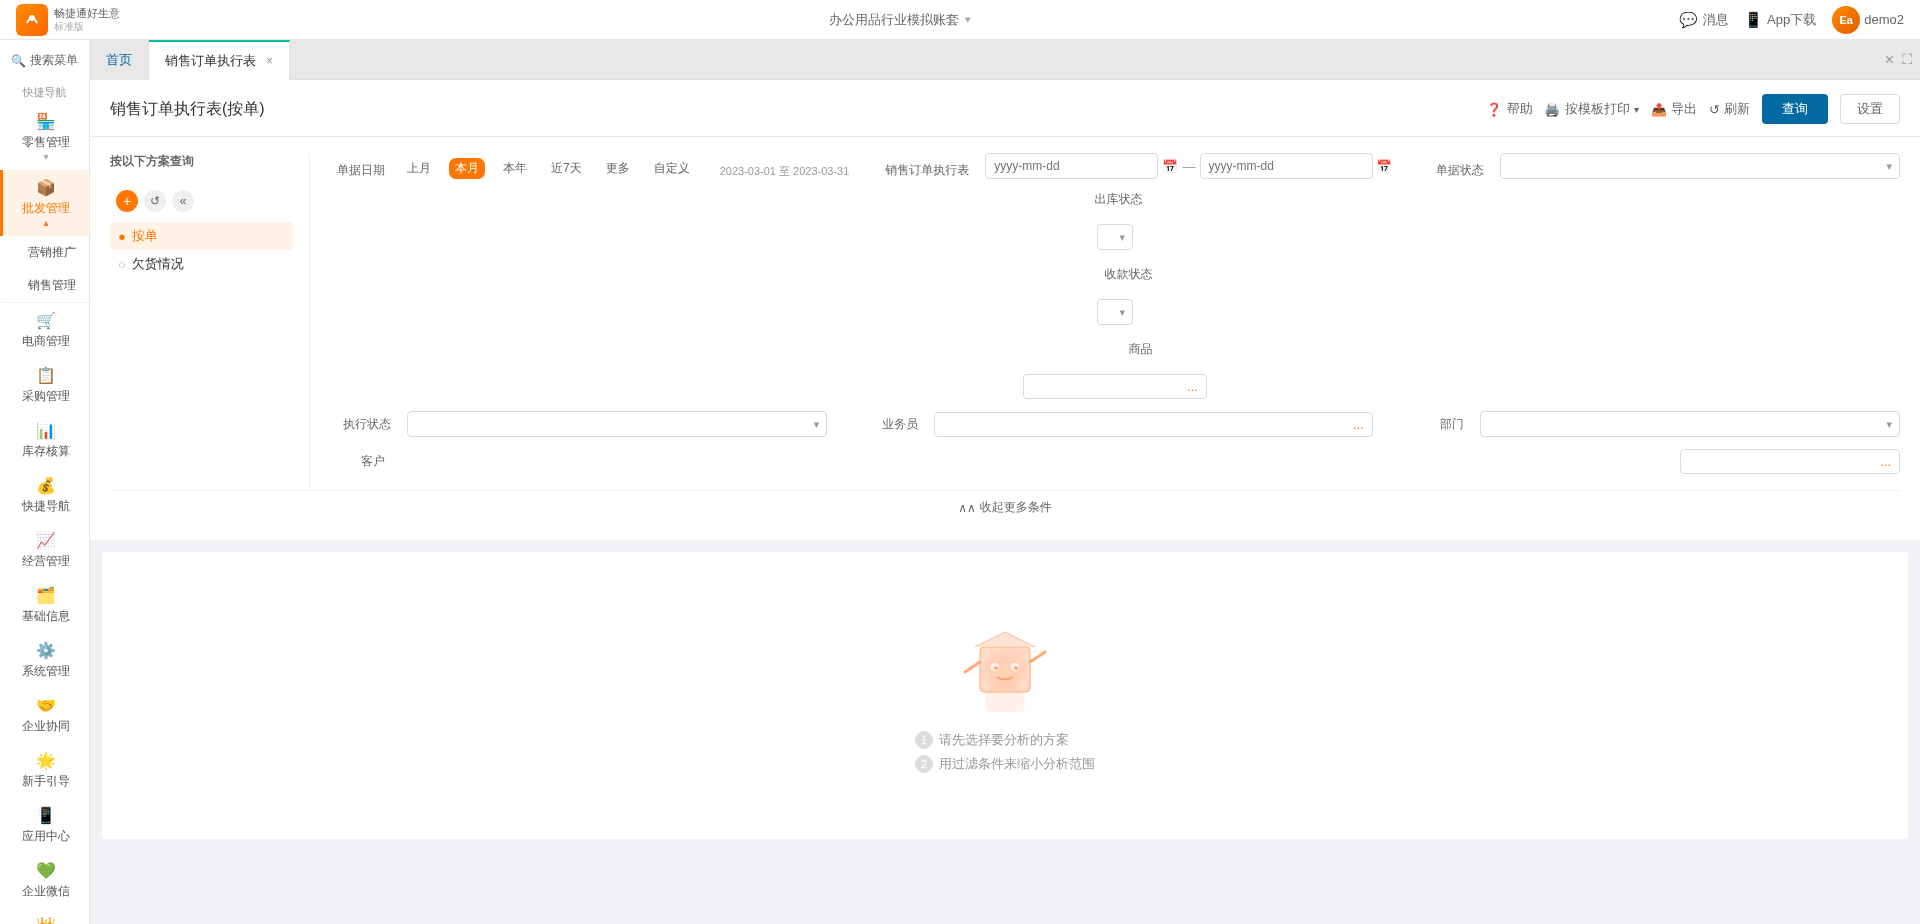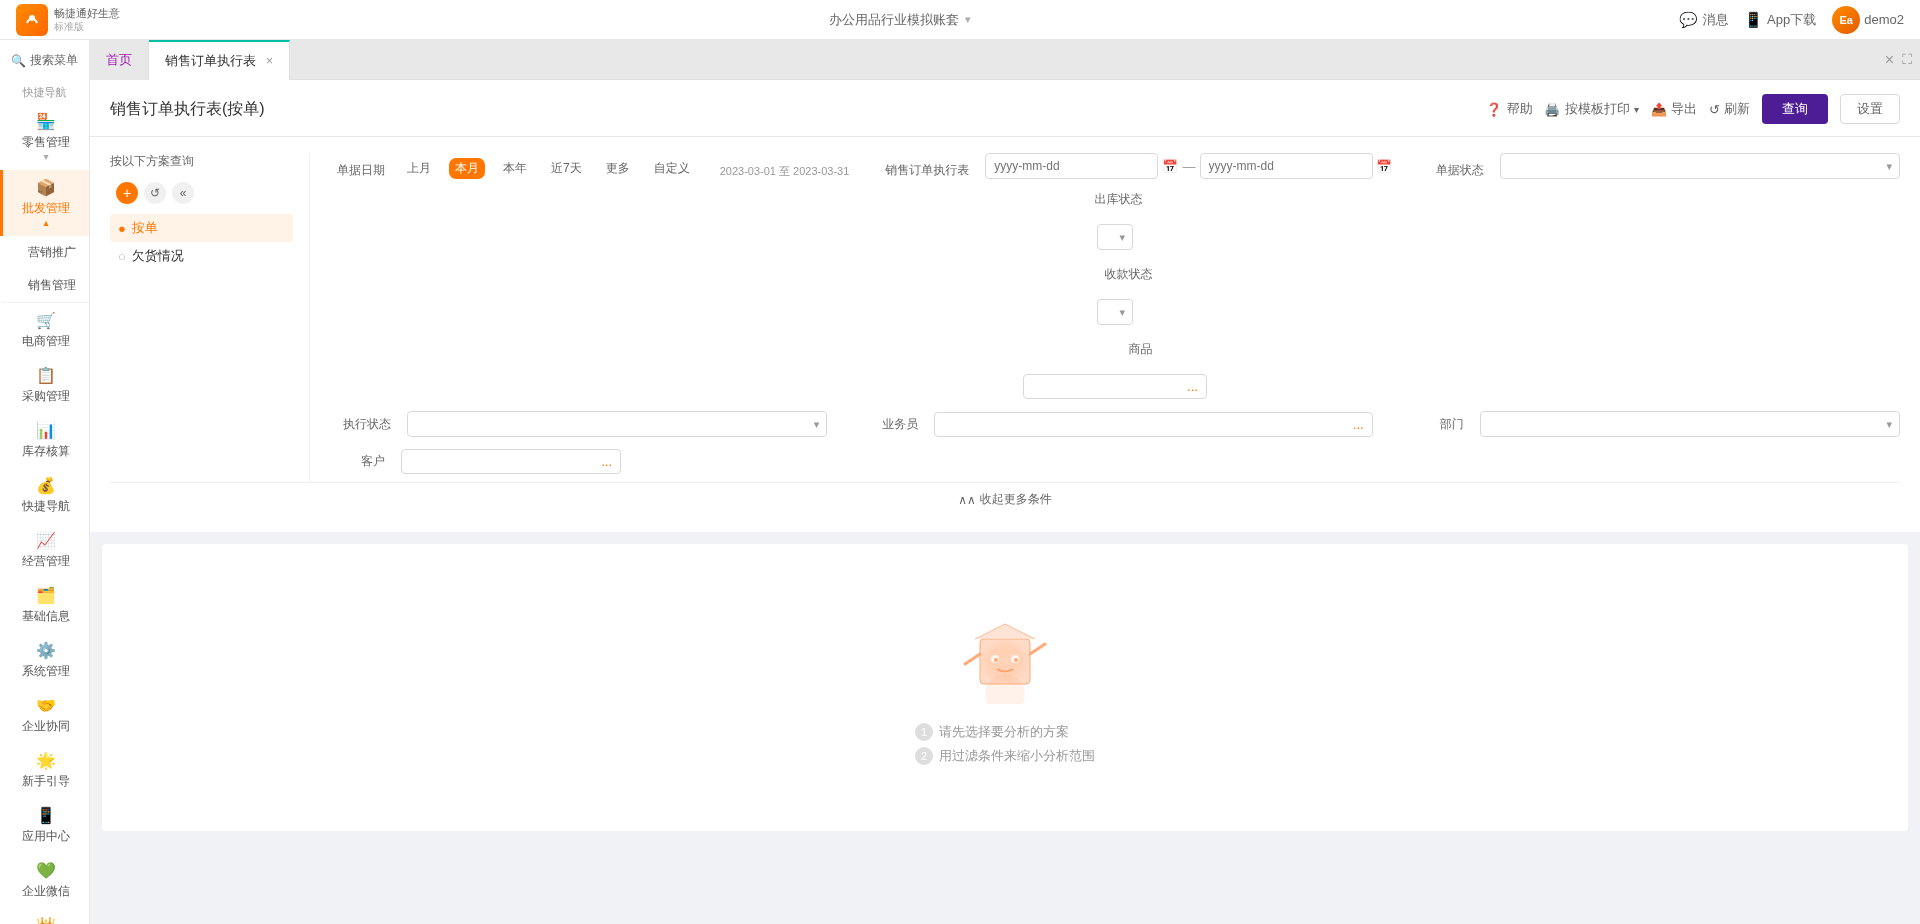--- a/index.html
+++ b/index.html
@@ -26,32 +26,32 @@
     
     .sidebar-search { padding: 8px; }
     .sidebar-search-btn { width: 100%; background: none; border: none; color: #666; font-size: 12px; cursor: pointer; display: flex; align-items: center; justify-content: center; gap: 4px; padding: 4px 0; }
     .sidebar-nav-label { font-size: 11px; color: #999; text-align: center; padding: 4px 0; }
     .sidebar-item { display: flex; flex-direction: column; align-items: center; padding: 8px 4px; cursor: pointer; color: #555; font-size: 12px; border-left: 3px solid transparent; transition: all 0.2s; }
     .sidebar-item.active { color: #ff7700; background: #fff3e8; border-left-color: #ff7700; }
     .sidebar-item .icon { font-size: 16px; margin-bottom: 3px; }
     .sidebar-group { border-top: 1px solid #f0f0f0; }
 
     
-    .tab-home { padding: 0 16px; height: 40px; display: flex; align-items: center; color: #a21caf; font-size: 13px; cursor: pointer; border-right: 1px solid #e0e0e0; }
+    .tab-home { padding: 0 16px; height: 40px; display: flex; align-items: center; color: #0369a1; font-size: 13px; cursor: pointer; border-right: 1px solid #e0e0e0; }
     .tab-item { padding: 0 16px; height: 40px; display: flex; align-items: center; gap: 6px; background: #fff; border-right: 1px solid #e0e0e0; font-size: 13px; cursor: pointer; color: #333; border-top: 2px solid #00bfa5; }
     .tab-close { color: #999; font-size: 12px; cursor: pointer; margin-left: 4px; }
     .tab-item.active { background: #fff; color: #333; }
     .tab-bar-actions { margin-left: auto; display: flex; align-items: center; padding-right: 8px; gap: 8px; }
 
     
     .page-header { background: #fff; padding: 14px 20px 12px; display: flex; align-items: center; justify-content: space-between; border-bottom: 1px solid #e8e8e8; }
     .page-title { font-size: 16px; font-weight: 500; color: #333; }
     .header-actions { display: flex; align-items: center; gap: 12px; color: #666; font-size: 13px; }
     .header-action-item { display: flex; align-items: center; gap: 4px; cursor: pointer; color: #666; }
-    .btn-query { background: #4c1d95; color: #fff; border: none; padding: 6px 20px; border-radius: 4px; cursor: pointer; font-size: 13px; }
+    .btn-query { background: #0369a1; color: #fff; border: none; padding: 6px 20px; border-radius: 4px; cursor: pointer; font-size: 13px; }
     .btn-setting { background: #fff; color: #666; border: 1px solid #d9d9d9; padding: 5px 16px; border-radius: 4px; cursor: pointer; font-size: 13px; }
 
     
     .filter-panel { background: #fff; margin: 0; padding: 16px 20px; }
     .filter-left { width: 200px; flex-shrink: 0; border-right: 1px solid #f0f0f0; padding-right: 16px; }
     .filter-left-actions { display: flex; align-items: center; gap: 6px; margin-bottom: 8px; }
     .filter-left-item { display: flex; align-items: center; gap: 6px; padding: 5px 8px; cursor: pointer; border-radius: 4px; font-size: 13px; color: #333; }
     .filter-left-item.active { background: #fff3e8; color: #ff7700; }
     .filter-right { flex: 1; padding-left: 20px; }
     .filter-label { font-size: 12px; color: #666; white-space: nowrap; min-width: 55px; text-align: right; }
@@ -236,21 +236,21 @@
             </div>
             <button class="btn-query">查询</button>
             <button class="btn-setting">设置</button>
           </div>
         </div>
 
         <div class="filter-panel">
           <div style="display:flex;gap:0;">
 
             <div class="filter-left">
-              <div style="display:flex;align-items:center;justify-content:space-between;margin-bottom:12px;">
+              <div style="display:flex;align-items:center;justify-content:space-between;margin-bottom:20px;font-weight:bold;">
                 <span style="font-size:12px;color:#666;">按以下方案查询</span>
               </div>
               <div style="display:flex;align-items:center;gap:6px;margin-bottom:10px;">
                 <button class="filter-left-actions" style="display:flex;align-items:center;gap:6px;background:none;border:none;">
                   </button>
                   <button style="width:22px;height:22px;border-radius:50%;background:#ff7700;color:#fff;border:none;cursor:pointer;font-size:14px;display:flex;align-items:center;justify-content:center;">+</button>
                   <button style="width:22px;height:22px;border-radius:50%;background:#f0f0f0;color:#666;border:none;cursor:pointer;font-size:12px;">↺</button>
                   <button style="width:22px;height:22px;border-radius:50%;background:#f0f0f0;color:#666;border:none;cursor:pointer;font-size:12px;">«</button>
 
               </div>
@@ -330,21 +330,21 @@
                   <span style="color:#ff7700;cursor:pointer;">...</span>
                 </div>
                 <span class="filter-label" style="margin-left:20px;">部门</span>
                 <div class="filter-select-wrap" style="flex:1;">
                   <select class="filter-select">
                     <option value=""></option>
                   </select>
                 </div>
               </div>
 
-              <div style="display:flex;align-items:center;gap:16px;margin-bottom:8px;">
+              <div style="display:flex;align-items:center;gap:28px;margin-bottom:16px;justify-content:space-between;">
                 <span class="filter-label">客户</span>
                 <div style="width:220px;display:flex;align-items:center;border:1px solid #d9d9d9;border-radius:4px;padding:4px 8px;background:#fff;">
                   <input class="filter-input" style="border: none; flex: 1 1 0%; padding: 0px;" type="text">
                   <span style="color:#ff7700;cursor:pointer;">...</span>
                 </div>
               </div>
             </div>
           </div>
 
           <div class="collapse-bar">

